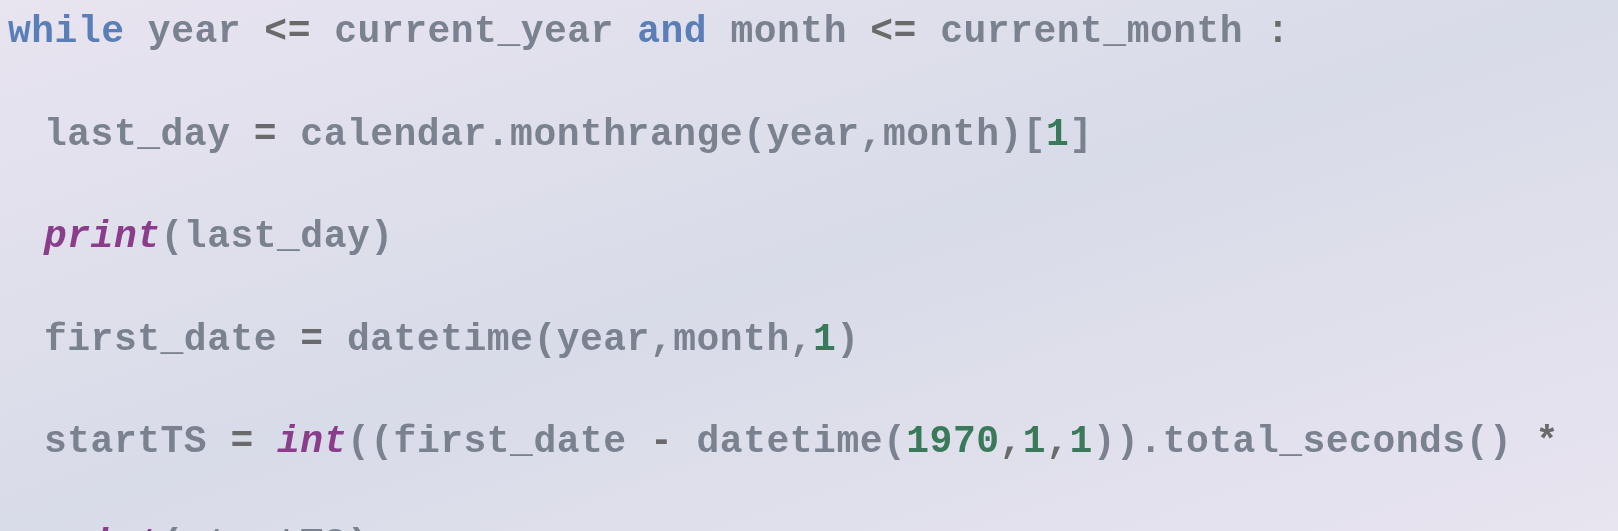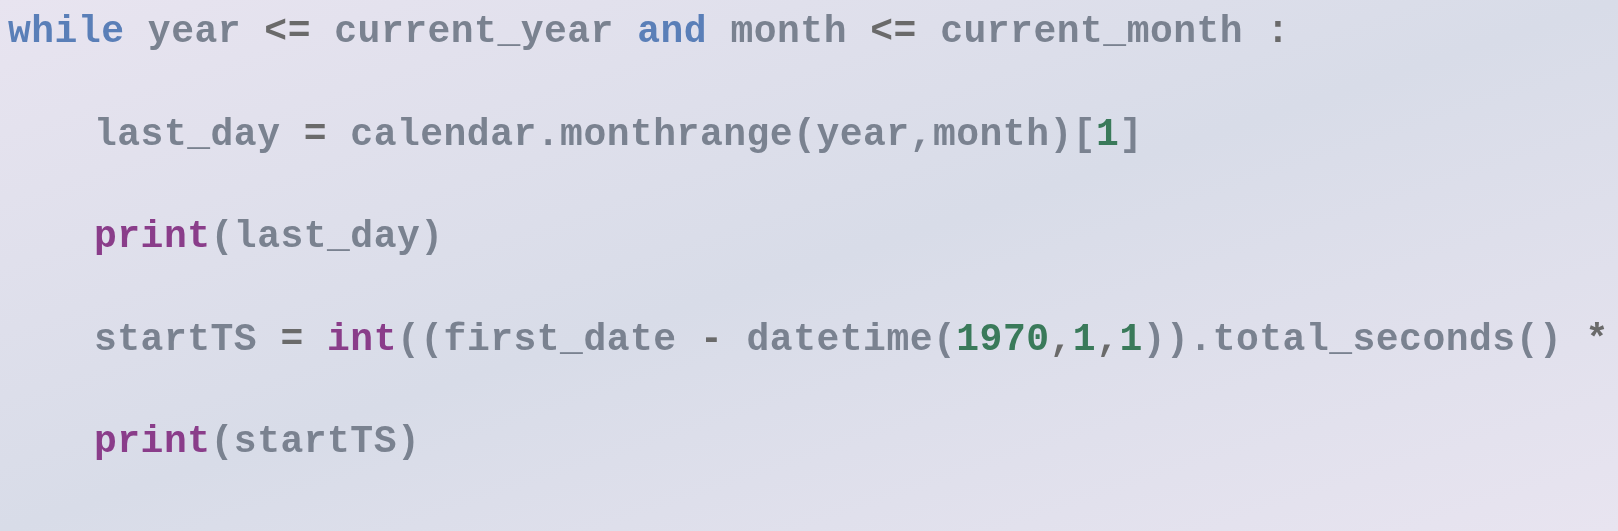--- a/index.html
+++ b/index.html
@@ -13,38 +13,39 @@
       font-weight: 600;
       width: 1618px;
       height: 531px;
       overflow: hidden;
       box-sizing: border-box;
       padding-top: 6px;
       padding-left: 0;
       letter-spacing: 0.5px;
     }
     .kw { color: #5a7fb8; font-weight: bold; }
-    .builtin { color: #8a3d8a; font-weight: bold; }
+    .builtin { color: #8a3d8a; font-weight: bold; font-style: italic; }
     .num { color: #3a7a5a; font-weight: bold; }
     .op { color: #6a6a6a; }
     .ident { color: #7a8290; }
     pre {
       margin: 0;
       font-family: inherit;
       white-space: pre;
     }
     .line { display: block; }
-    .indent1 { padding-left: 94px; }
+    .indent1 { padding-left: 44px; }
     .indent0 { padding-left: 8px; }
     [data-bind]:empty::before { content: ""; }
   </style>
 </head>
 <body>
 
 <pre><span class="line indent0"><span class="kw" data-bind="code.l1.kw_while">while</span><span class="ident" data-bind="code.l1.t1"> year </span><span class="op" data-bind="code.l1.op1">&lt;=</span><span class="ident" data-bind="code.l1.t2"> current_year </span><span class="kw" data-bind="code.l1.kw_and">and</span><span class="ident" data-bind="code.l1.t3"> month </span><span class="op" data-bind="code.l1.op2">&lt;=</span><span class="ident" data-bind="code.l1.t4"> current_month </span><span class="op" data-bind="code.l1.colon">:</span></span>
 <span class="line indent1"><span class="ident" data-bind="code.l2.t1">last_day </span><span class="op" data-bind="code.l2.op1">=</span><span class="ident" data-bind="code.l2.t2"> calendar.monthrange(year,month)[</span><span class="num" data-bind="code.l2.n1">1</span><span class="ident" data-bind="code.l2.t3">]</span></span>
 <span class="line indent1"><span class="builtin" data-bind="code.l3.bi">print</span><span class="ident" data-bind="code.l3.t1">(last_day)</span></span>
+<span class="line indent1"><span class="ident" data-bind="code.l4.t1">first_date </span><span class="op" data-bind="code.l4.op1">=</span><span class="ident" data-bind="code.l4.t2"> datetime(year,month,</span><span class="num" data-bind="code.l4.n1">1</span><span class="ident" data-bind="code.l4.t3">)</span></span>
 <span class="line indent1"><span class="ident" data-bind="code.l5.t1">startTS </span><span class="op" data-bind="code.l5.op1">=</span><span data-bind="code.l5.t2"> </span><span class="builtin" data-bind="code.l5.bi">int</span><span class="ident" data-bind="code.l5.t3">((first_date </span><span class="op" data-bind="code.l5.op2">-</span><span class="ident" data-bind="code.l5.t4"> datetime(</span><span class="num" data-bind="code.l5.n1">1970</span><span data-bind="code.l5.c1">,</span><span class="num" data-bind="code.l5.n2">1</span><span data-bind="code.l5.c2">,</span><span class="num" data-bind="code.l5.n3">1</span><span class="ident" data-bind="code.l5.t5">)).total_seconds() </span><span class="op" data-bind="code.l5.op3">*</span><span data-bind="code.l5.t6"> </span></span>
 <span class="line indent1"><span class="builtin" data-bind="code.l6.bi">print</span><span class="ident" data-bind="code.l6.t1">(startTS)</span></span>
 
 
 
 </pre>
 
 </body></html>

